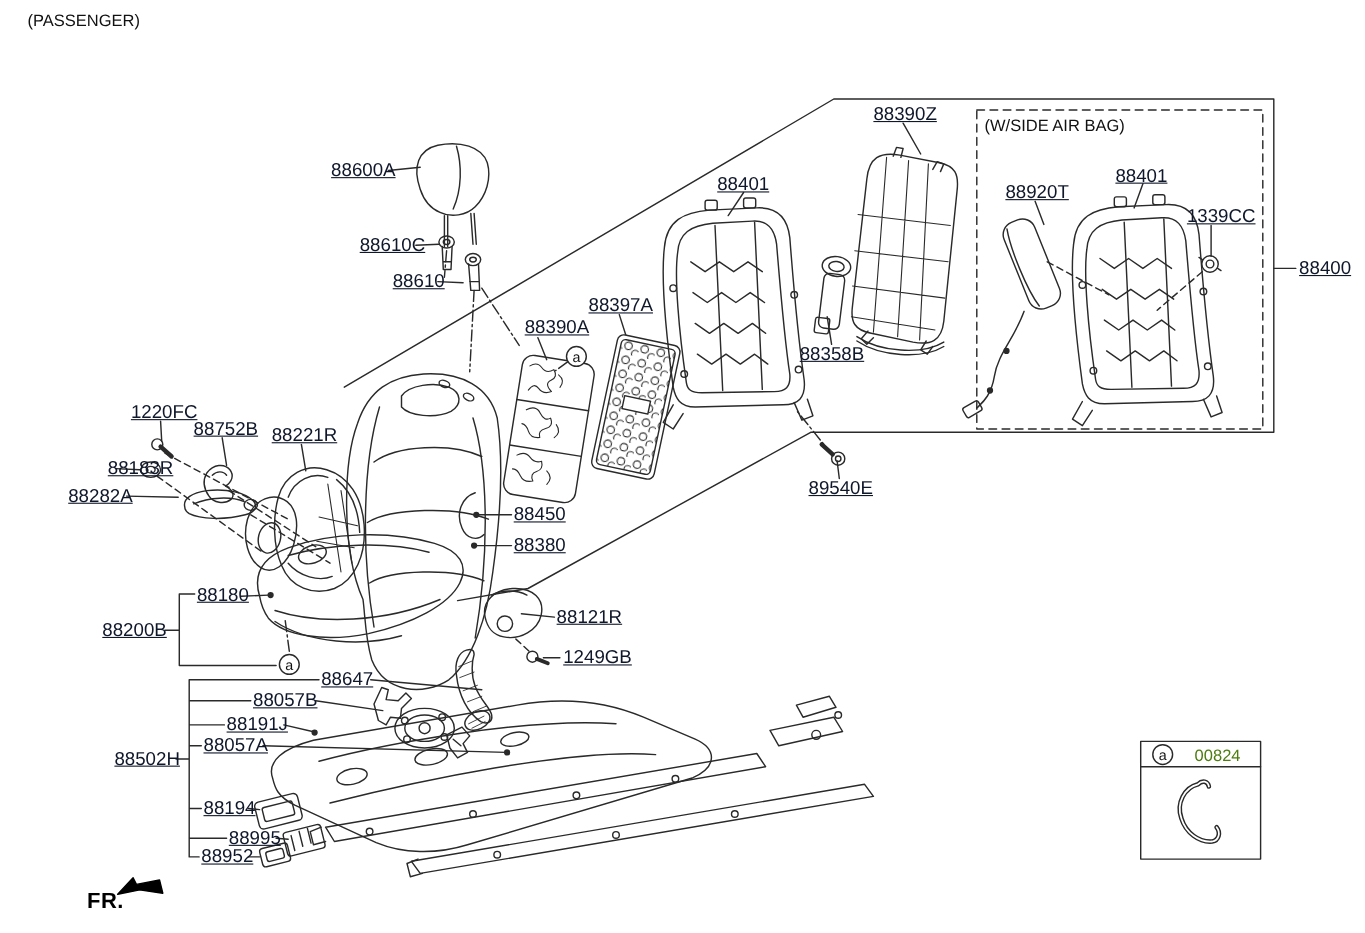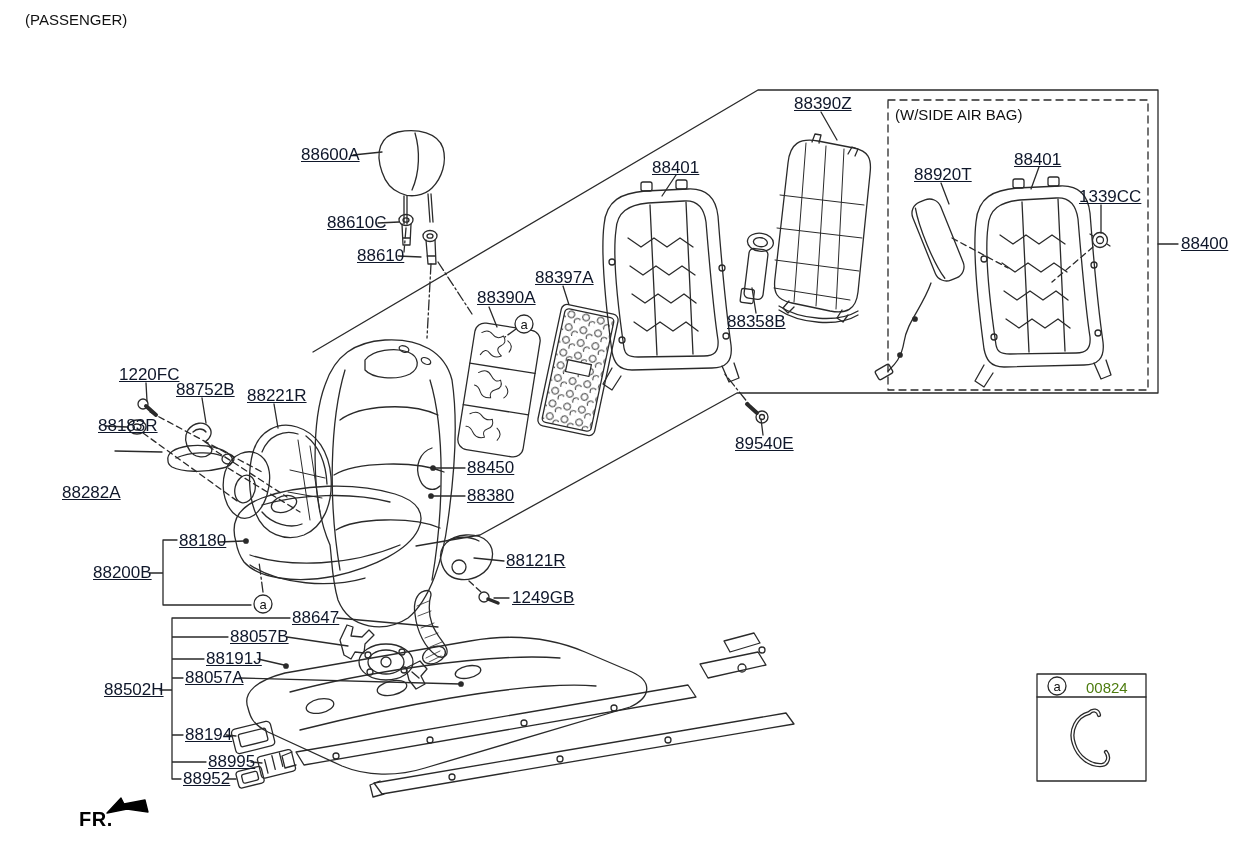--- a/index.html
+++ b/index.html
@@ -276,21 +276,21 @@
 <div class="callout" style="left:914px;top:167px;">88920T</div>
 <div class="callout" style="left:1014px;top:152px;">88401</div>
 <div class="callout" style="left:1079px;top:189px;">1339CC</div>
 <div class="callout" style="left:1181px;top:236px;">88400</div>
 <div class="callout" style="left:727px;top:314px;">88358B</div>
 <div class="callout" style="left:735px;top:436px;">89540E</div>
 <div class="callout" style="left:119px;top:367px;">1220FC</div>
 <div class="callout" style="left:176px;top:382px;">88752B</div>
 <div class="callout" style="left:247px;top:388px;text-align:center;">88221R</div>
 <div class="callout" style="left:51px;top:418px;margin-left:47px;">88183R</div>
-<div class="callout" style="left:62px;top:443px;margin-top:42px;">88282A</div>
+<div class="callout" style="left:62px;top:443px;">88282A</div>
 <div class="callout" style="left:467px;top:460px;">88450</div>
 <div class="callout" style="left:467px;top:488px;">88380</div>
 <div class="callout" style="left:179px;top:533px;">88180</div>
 <div class="callout" style="left:93px;top:565px;">88200B</div>
 <div class="callout" style="left:506px;top:553px;">88121R</div>
 <div class="callout" style="left:512px;top:590px;">1249GB</div>
 <div class="callout" style="left:292px;top:610px;">88647</div>
 <div class="callout" style="left:230px;top:629px;">88057B</div>
 <div class="callout" style="left:206px;top:651px;">88191J</div>
 <div class="callout" style="left:185px;top:670px;">88057A</div>

